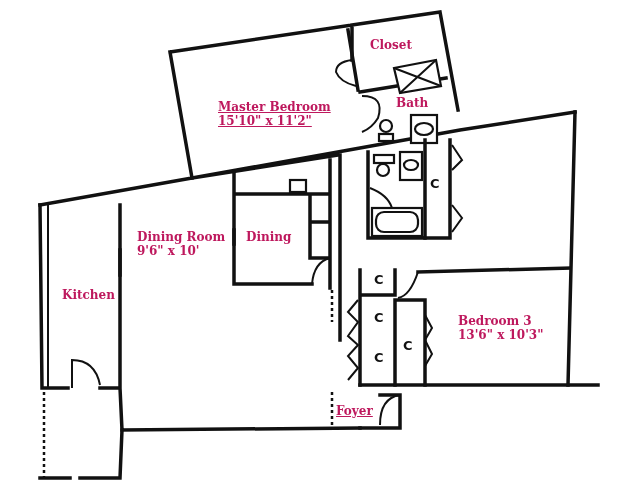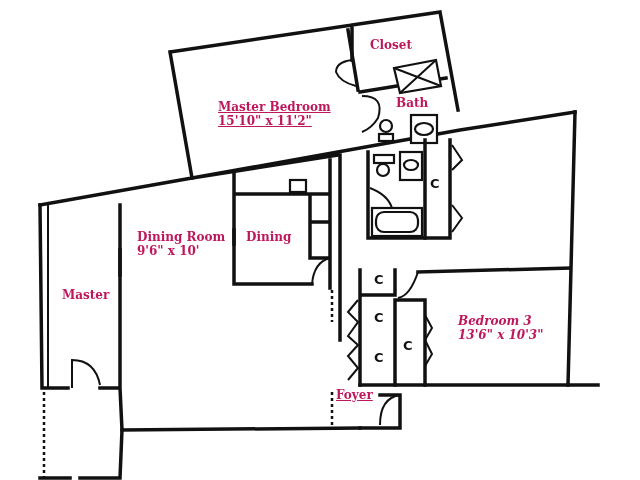--- a/index.html
+++ b/index.html
@@ -97,35 +97,35 @@
   <div class="lbl" style="left:218px; top:100px; width:120px;text-decoration:underline;">
     <span>Master Bedroom</span>
     <span class="dim">15'10" x 11'2"</span>
   </div>
   <div class="lbl" style="left:370px; top:38px;">
     <span>Closet</span>
   </div>
   <div class="lbl" style="left:396px; top:96px;">
     <span>Bath</span>
   </div>
-  <div class="lbl" style="left:458px; top:314px; width:100px;font-style:italic;">
+  <div class="lbl" style="left:458px; top:314px; width:100px;">
     <span>Bedroom 3</span>
     <span class="dim">13'6" x 10'3"</span>
   </div>
   <div class="lbl" style="left:130px; top:230px; width:96px;margin-left:7px;">
     <span>Dining Room</span>
     <span class="dim">9'6" x 10'</span>
   </div>
   <div class="lbl" style="left:246px; top:230px;">
     <span>Dining</span>
   </div>
   <div class="lbl" style="left:62px; top:288px;">
-    <span>Master</span>
+    <span>Kitchen</span>
   </div>
-  <div class="lbl" style="left:336px; top:388px;text-decoration:underline;">
+  <div class="lbl" style="left:336px; top:404px;text-decoration:underline;">
     <span>Foyer</span>
   </div>
 
   <span class="closet-c" style="left:430px; top:176px;">C</span>
   <span class="closet-c" style="left:374px; top:272px;">C</span>
   <span class="closet-c" style="left:374px; top:310px;">C</span>
   <span class="closet-c" style="left:374px; top:350px;">C</span>
   <span class="closet-c" style="left:403px; top:338px;">C</span>
 </div>
 

